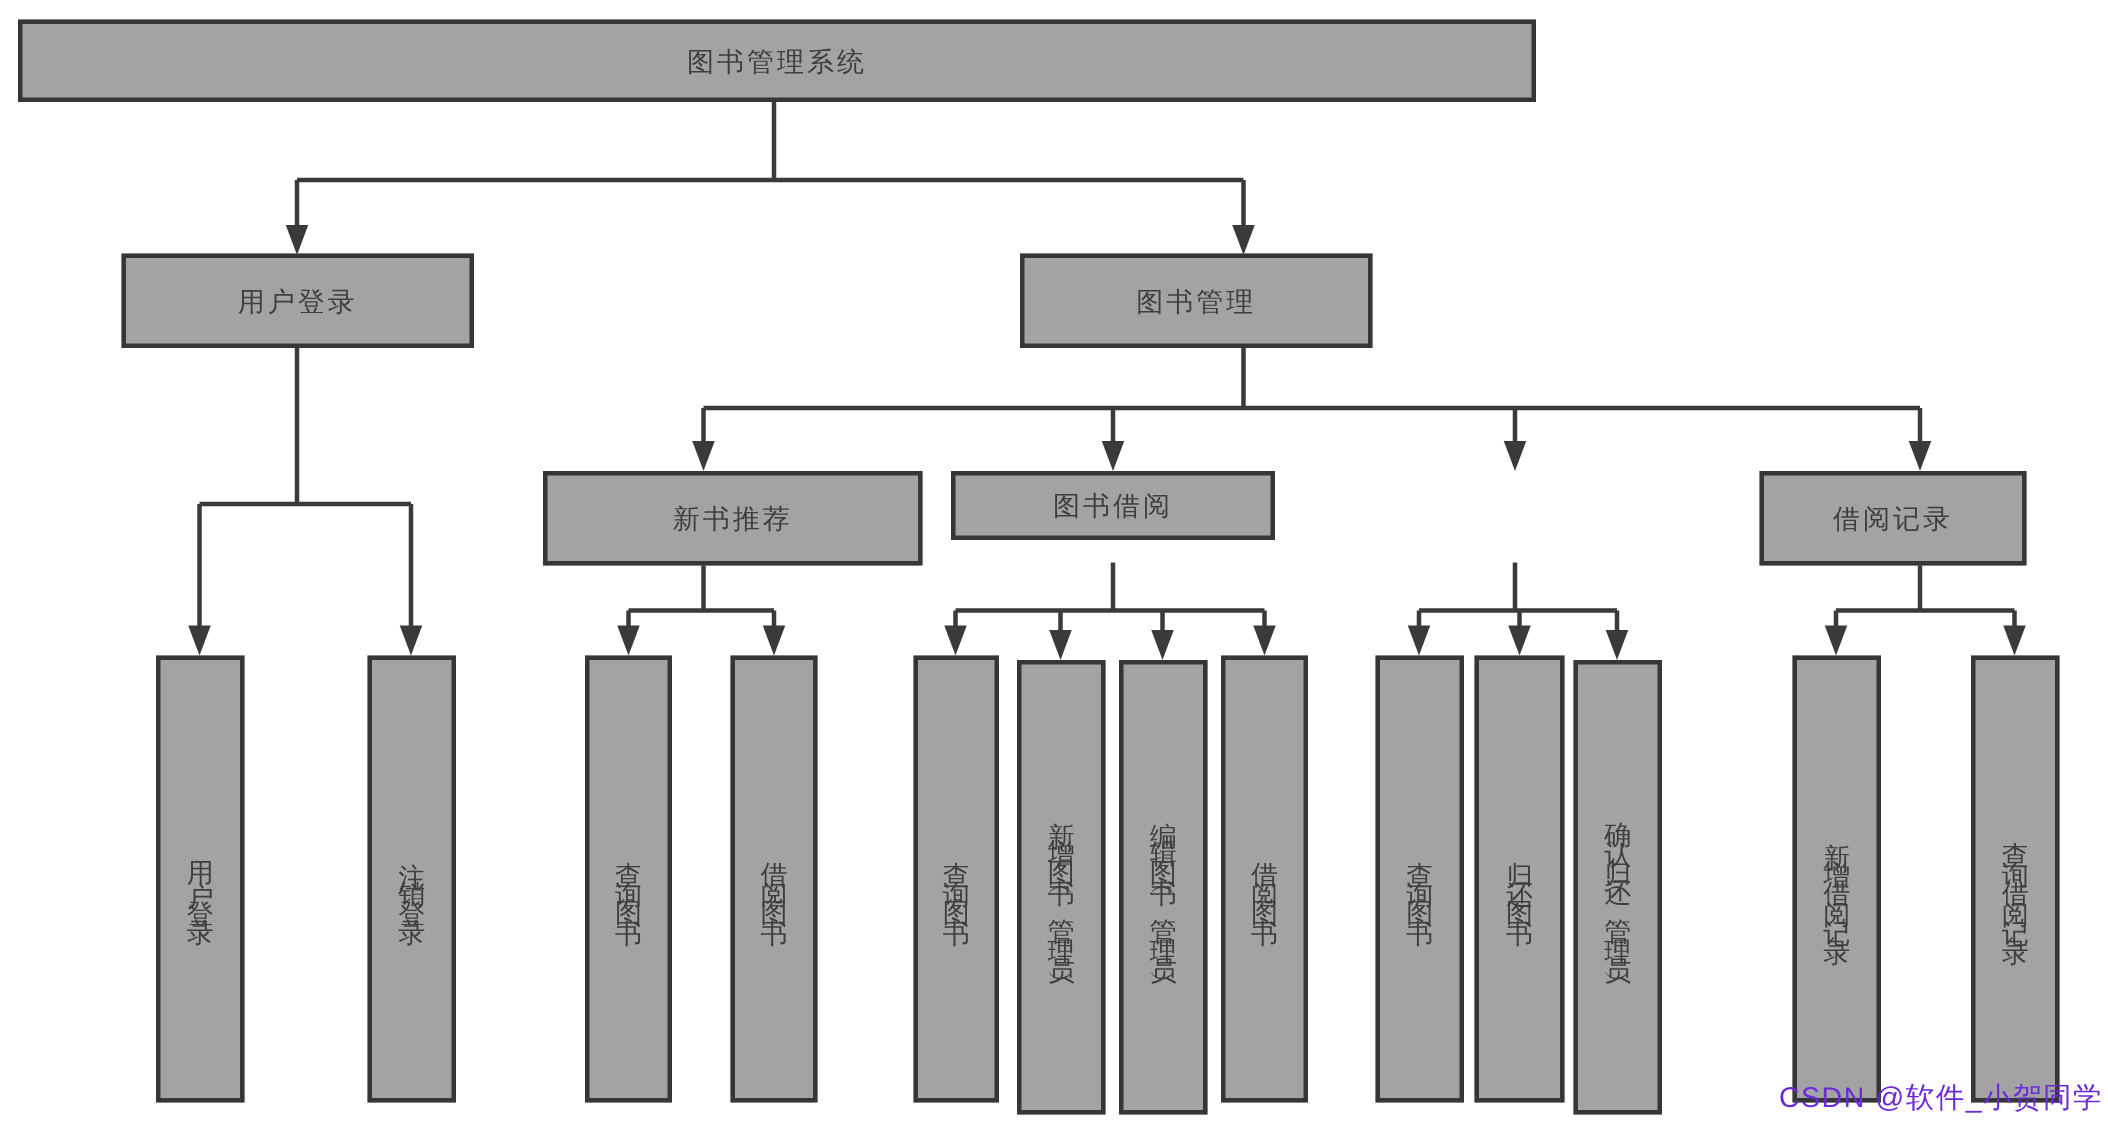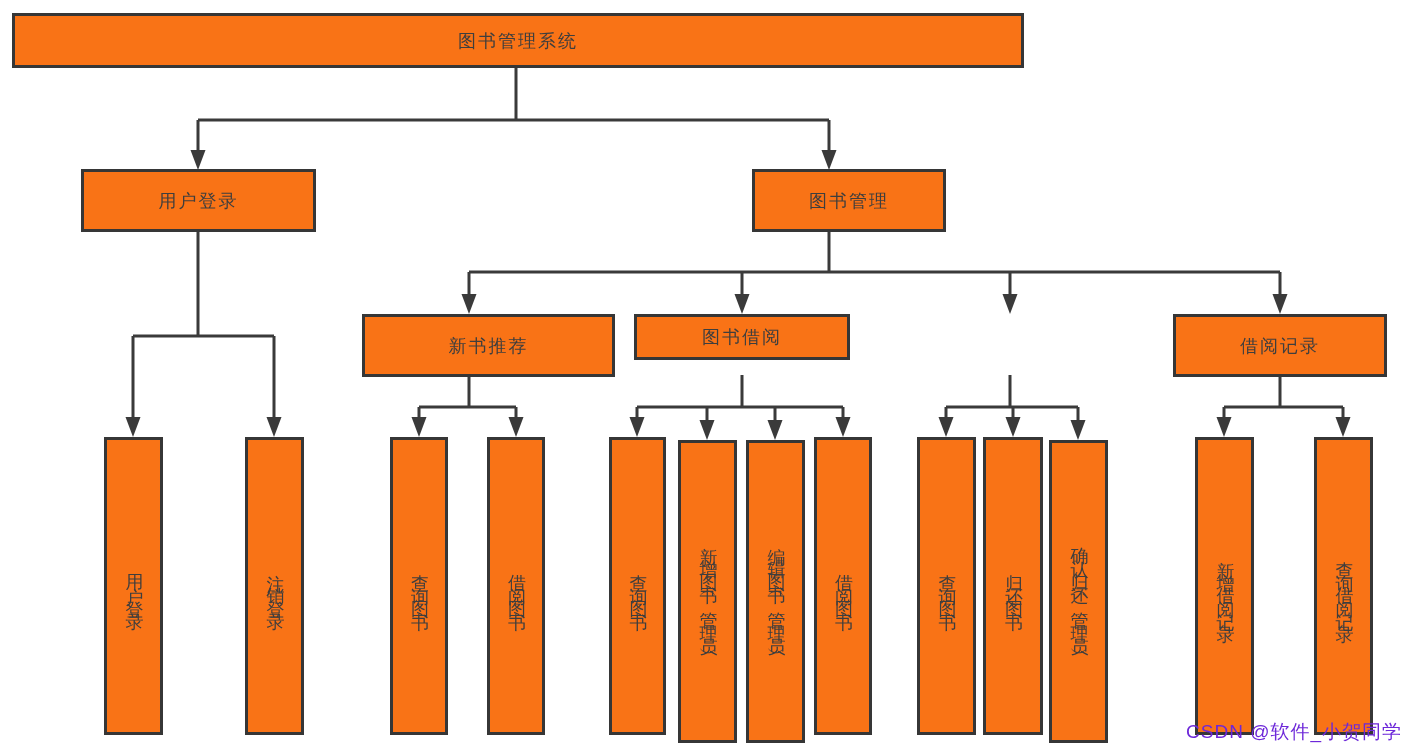--- a/index.html
+++ b/index.html
@@ -13,25 +13,24 @@
   }
   #connectors {
     position: absolute;
     left: 0; top: 0;
     width: 1405px; height: 747px;
   }
   .box {
     position: absolute;
     box-sizing: border-box;
     border: 3px solid #363636;
-    background: #f97316;
+    background: #a3a3a3;
     display: flex;
     align-items: center;
     justify-content: center;
-    font-family: Liberation Mono, monospace;
   }
   .hl {
     font-size: 18px;
     color: #3e3e3e;
     letter-spacing: 2px;
     white-space: nowrap;
   }
   .vl {
     writing-mode: vertical-rl;
     text-orientation: mixed;
@@ -88,31 +87,31 @@
       M1335.5 417 L1350.5 417 L1343 437 Z"></path>
   </svg>
 
   <div class="box" style="left:12px;top:13px;width:1012px;height:55px">
     <span class="hl">图书管理系统</span>
   </div>
 
   <div class="box" style="left:81px;top:169px;width:235px;height:63px">
     <span class="hl">用户登录</span>
   </div>
-  <div class="box" style="left:752px;top:169px;width:194px;height:63px">
+  <div class="box" style="left:680px;top:169px;width:235px;height:63px">
     <span class="hl">图书管理</span>
   </div>
 
   <div class="box" style="left:362px;top:314px;width:253px;height:63px">
     <span class="hl">新书推荐</span>
   </div>
   <div class="box" style="left:634px;top:314px;width:216px;height:46px">
     <span class="hl">图书借阅</span>
   </div>
-  <div class="box" style="left:1173px;top:314px;width:214px;height:63px">
+  <div class="box" style="left:1173px;top:314px;width:178px;height:63px">
     <span class="hl">借阅记录</span>
   </div>
 
   <div class="box" style="left:104px;top:437px;width:59px;height:298px">
     <span class="vl">用户登录</span>
   </div>
   <div class="box" style="left:245px;top:437px;width:59px;height:298px">
     <span class="vl">注销登录</span>
   </div>
 

